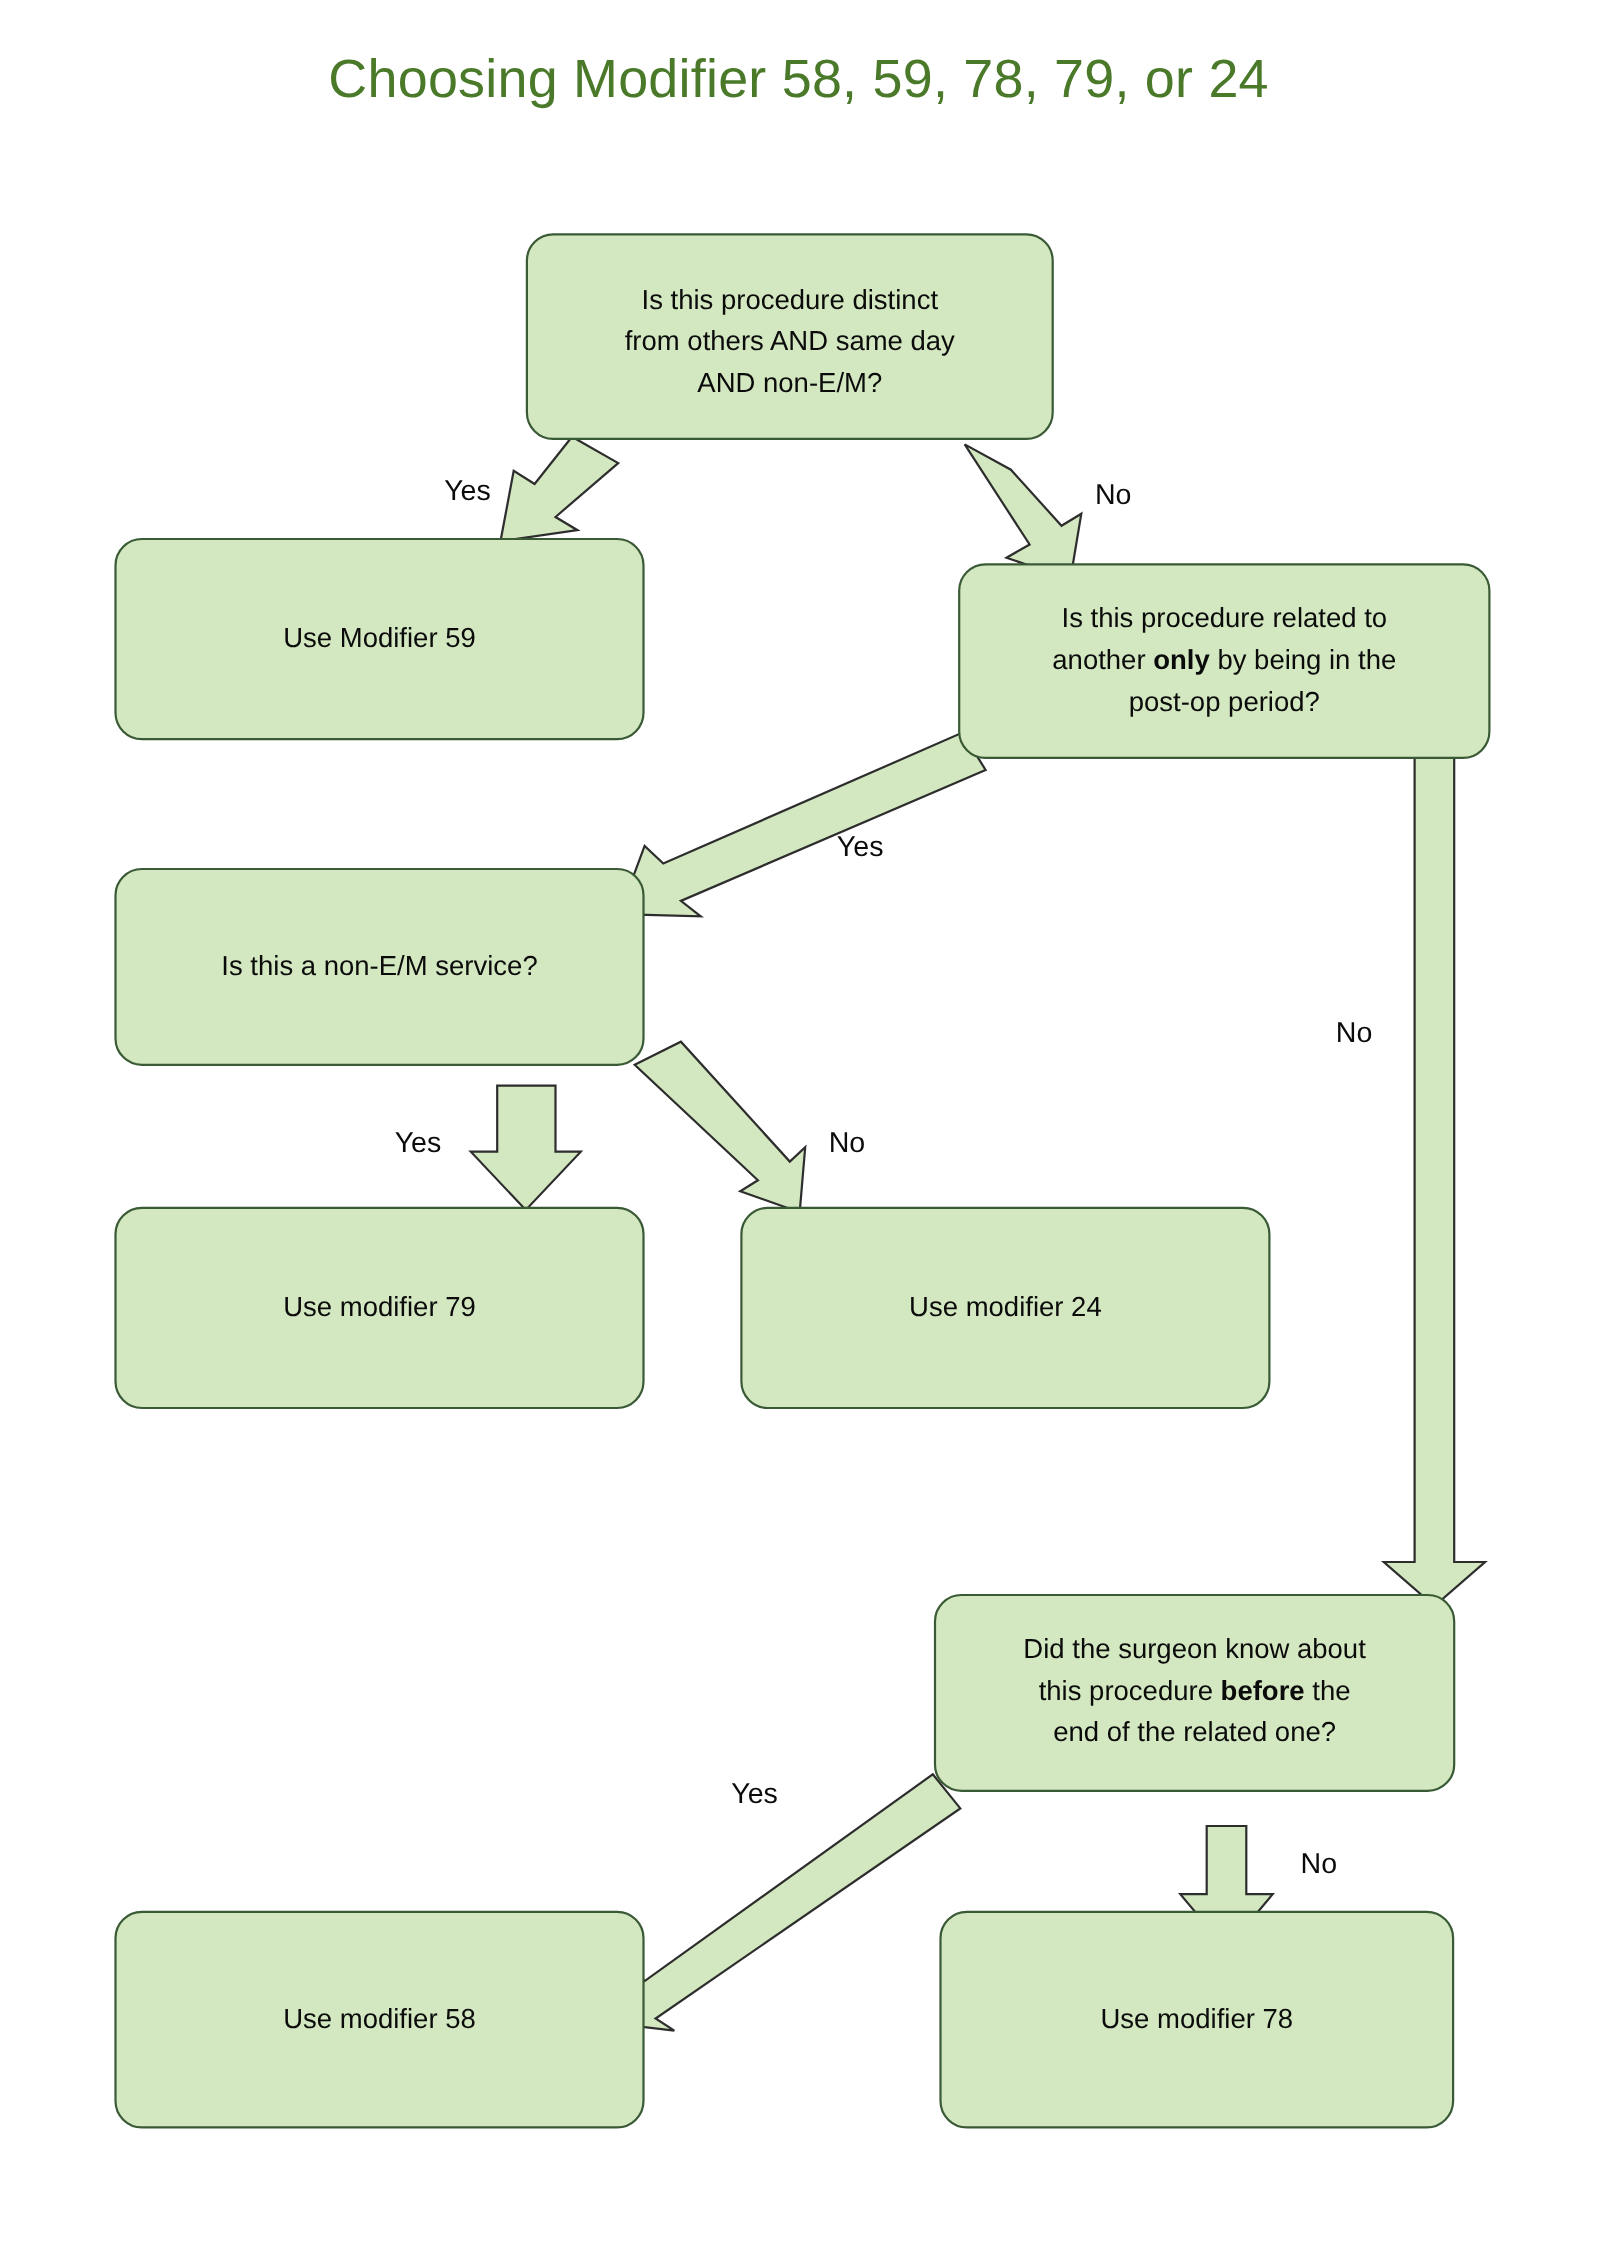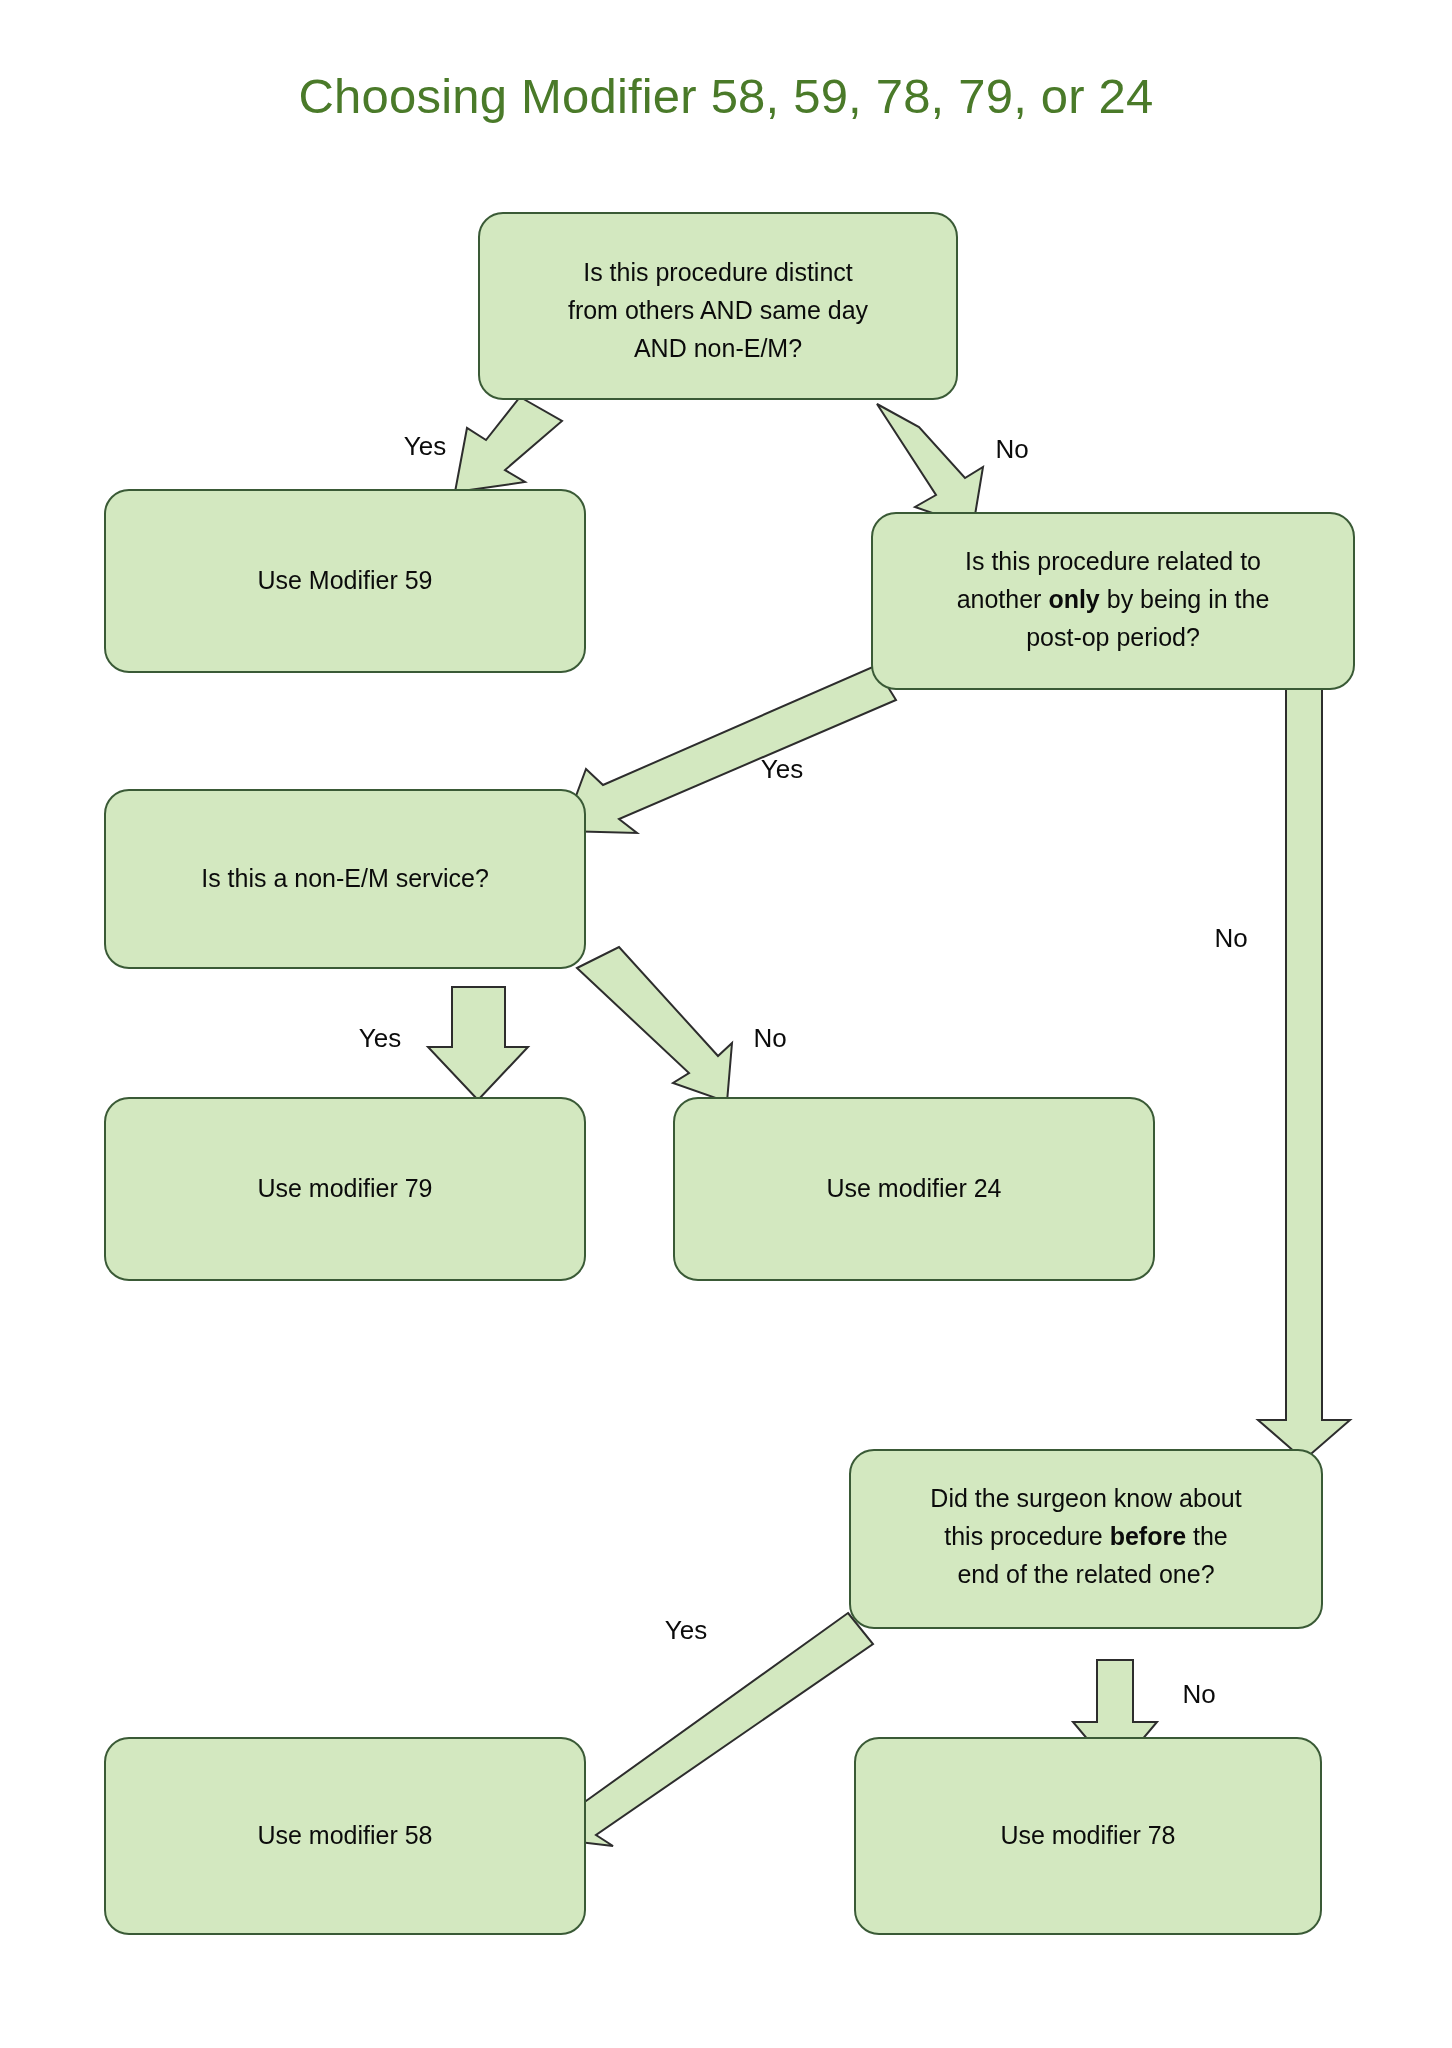--- a/index.html
+++ b/index.html
@@ -24,21 +24,20 @@
     left: 0;
     top: 44px;
     width: 1452px;
     text-align: center;
     font-size: 49px;
     font-weight: 400;
     color: #4a7a29;
     font-family: "Liberation Sans", sans-serif;
     letter-spacing: 0.2px;
     white-space: nowrap;
-    margin-top: 24px;
   }
   svg#flow-svg {
     position: absolute;
     left: 0;
     top: 0;
     width: 1452px;
     height: 2048px;
   }
   .node-rect {
     fill: #d3e8c0;

